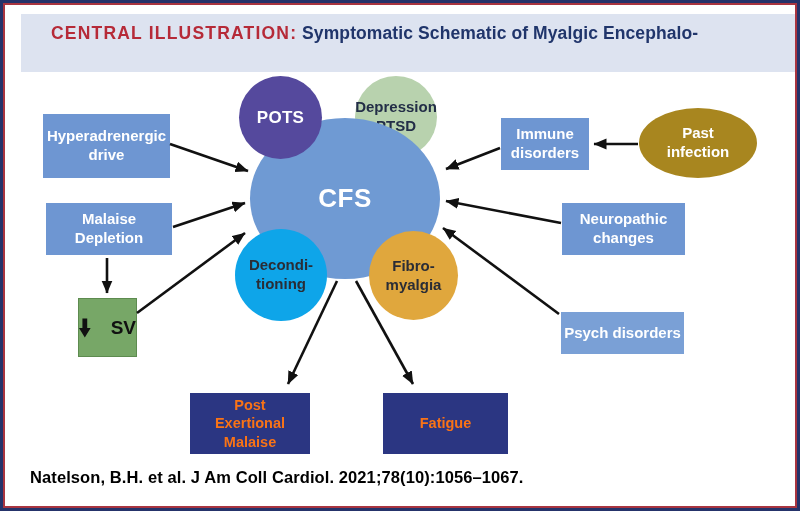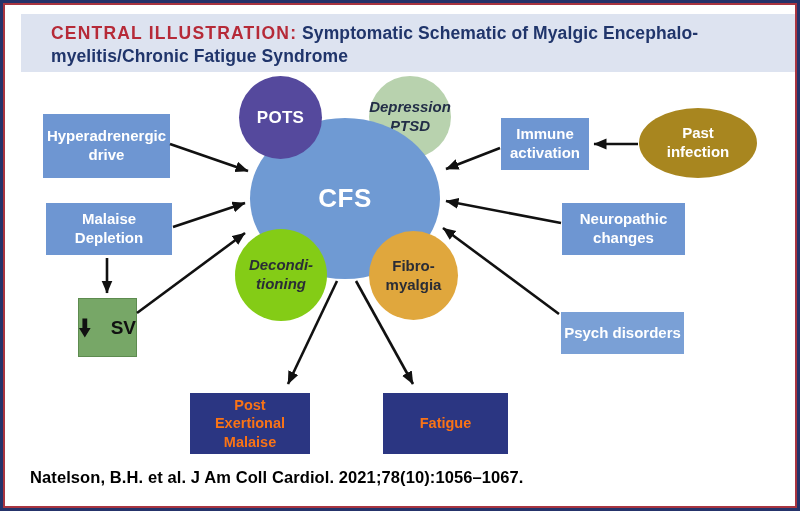--- a/index.html
+++ b/index.html
@@ -15,39 +15,38 @@
         text-align:center;box-sizing:border-box;font-size:15px;line-height:1.25;}
   .z1{z-index:1}.z2{z-index:2}.z3{z-index:3}
   .rect-blue{background:#6e96d2;color:#ffffff;}
   .rect-blue-light{background:#7aa0d6;color:#ffffff;}
   .rect-navy{background:#2b3682;color:#f97316;font-size:14.5px;}
   .rect-green{background:#77a767;border:1.5px solid #5d8b4f;color:#111;flex-direction:row;gap:20px;font-size:19px;}
   .circle{border-radius:50%;}
   .c-pots{background:#55499d;color:#fff;font-size:17px;letter-spacing:0.3px;}
   .c-depression{background:#b8d2ae;color:#232e47;}
   .c-cfs{background:#6f9ad3;color:#fff;font-size:26px;letter-spacing:0.5px;}
-  .c-decond{background:#84cc16;color:#2a2d36;font-style:italic;}
+  .c-decond{background:#0ea5e9;color:#2a2d36;}
   .c-fibro{background:#e0a73d;color:#2a2d36;}
   .ellipse-olive{background:#a8861f;color:#fff;border-radius:50%;}
   .arrows{position:absolute;left:0;top:0;z-index:4;pointer-events:none;}
   .citation{position:absolute;left:30px;top:468px;color:#000;font-size:16.5px;letter-spacing:0.1px;}
   .dn-arrow{display:inline-block;}
 </style>
 </head>
 <body>
 
 <div class="figure">
 
   <div class="title-bar">
     <span class="title-label">CENTRAL ILLUSTRATION:</span>
     <span class="title-text">Symptomatic Schematic of Myalgic Encephalo-</span><br>
-    <span class="title-text">myelitis/Chronic Fatigue Syndrome</span>
   </div>
 
-  <div class="node circle c-depression z1" style="left:369px;top:76px;width:82px;height:82px;font-style:italic;">
+  <div class="node circle c-depression z1" style="left:355px;top:76px;width:82px;height:82px;">
     <span>Depression</span>
     <span>PTSD</span>
   </div>
 
   <div class="node circle c-cfs z2" style="left:250px;top:118px;width:190px;height:161px;">
     <span>CFS</span>
   </div>
 
   <div class="node circle c-pots z3" style="left:239px;top:76px;width:83px;height:83px;">
     <span>POTS</span>
@@ -75,21 +74,21 @@
 
   <div class="node rect-green z3" style="left:78px;top:298px;width:59px;height:59px;">
     <svg class="dn-arrow" width="16" height="30" viewBox="0 0 17 28">
       <path d="M5 0 H12 V14 H17 L8.5 28 L0 14 H5 Z" fill="#111"></path>
     </svg>
     <span>SV</span>
   </div>
 
   <div class="node rect-blue z3" style="left:501px;top:118px;width:88px;height:52px;">
     <span>Immune</span>
-    <span>activation</span>
+    <span>disorders</span>
   </div>
 
   <div class="node ellipse-olive z3" style="left:639px;top:108px;width:118px;height:70px;">
     <span>Past</span>
     <span>infection</span>
   </div>
 
   <div class="node rect-blue z3" style="left:562px;top:203px;width:123px;height:52px;">
     <span>Neuropathic</span>
     <span>changes</span>

